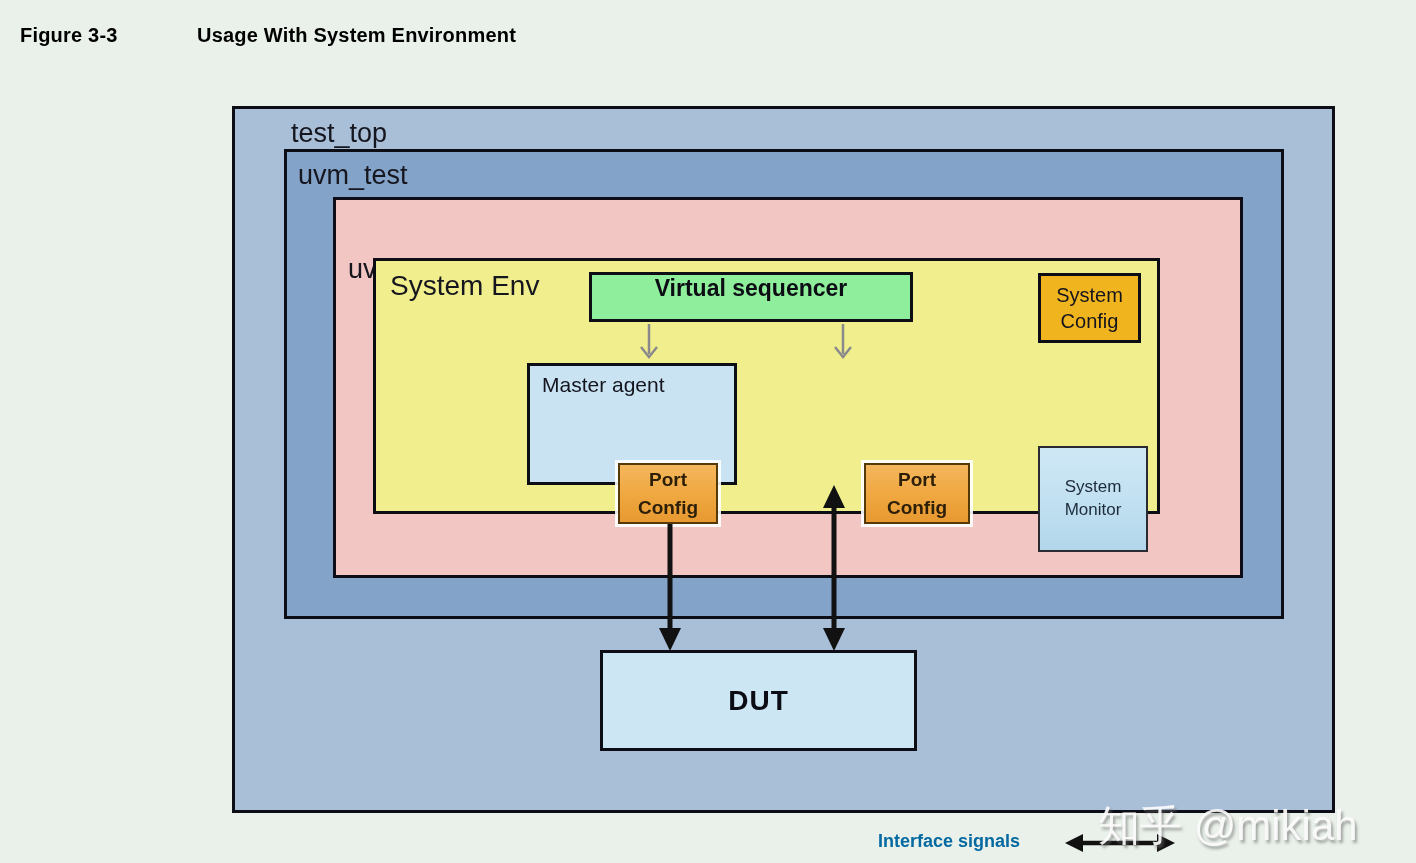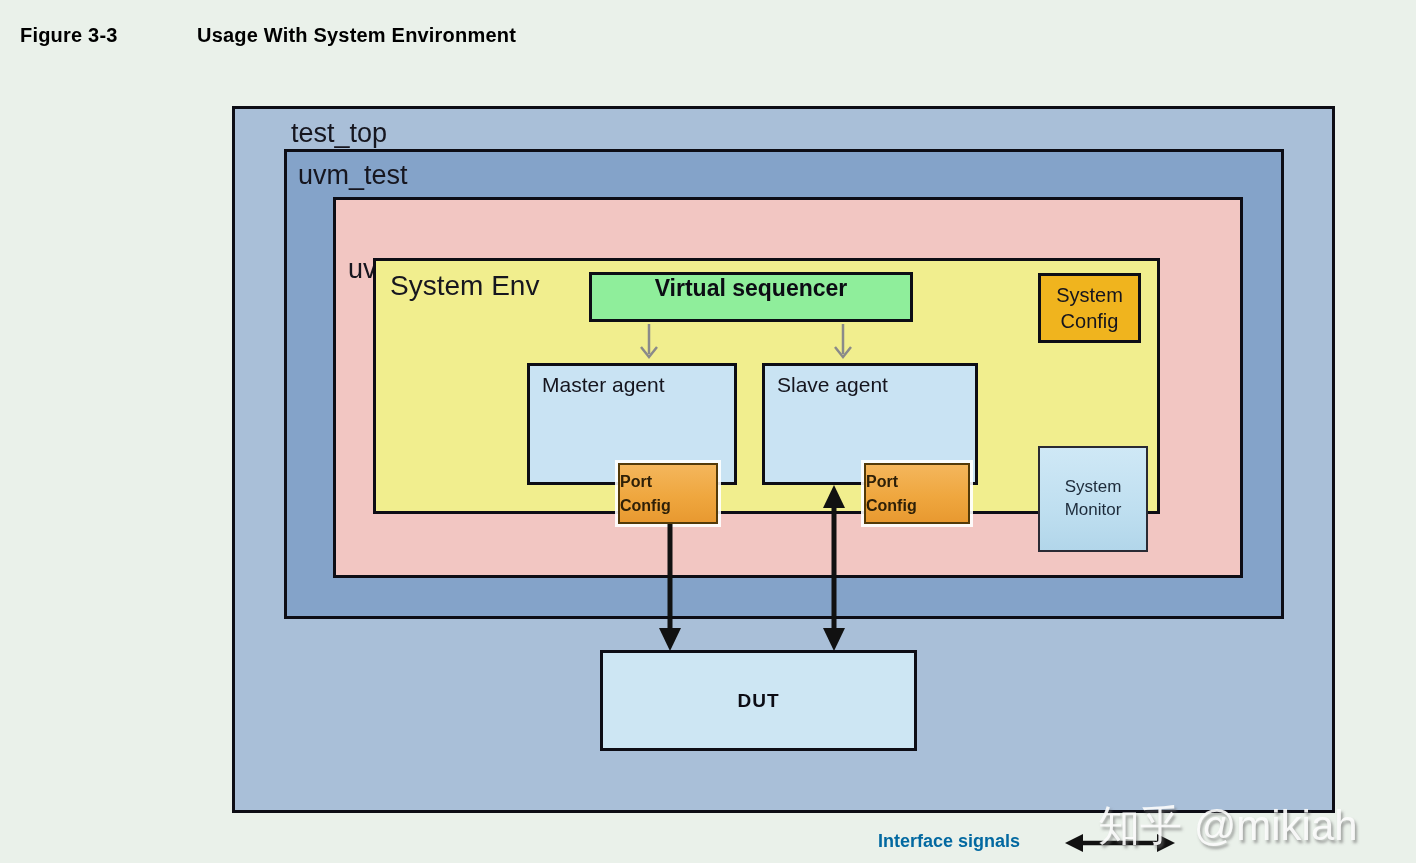--- a/index.html
+++ b/index.html
@@ -31,27 +31,27 @@
     font-size:20px;line-height:1.3;color:#15151e;}
   .agent{background:var(--agent-fill);padding:7px 0 0 12px;font-size:21px;color:#15151e;}
   .master-agent{left:527px;top:363px;width:210px;height:122px;}
   .slave-agent{left:762px;top:363px;width:216px;height:122px;}
   .system-monitor{left:1038px;top:446px;width:110px;height:106px;border:2px solid #2a2a33;
     background:linear-gradient(180deg,#cfe8f6 0%,var(--system-monitor-fill) 60%,#b2d6ea 100%);
     display:flex;flex-direction:column;align-items:center;justify-content:center;
     font-size:17px;line-height:1.35;color:#1d2b3a;}
   .port-config{border:2px solid #533a08;background:linear-gradient(180deg,#f4b65c 0%,var(--port-config-fill) 55%,#e89930 100%);
     box-shadow:0 0 0 3px rgba(255,255,255,0.9);
-    display:flex;flex-direction:column;align-items:flex-start;justify-content:center;
-    font-weight:bold;font-size:16px;line-height:1.45;color:#2e2008;z-index:6;}
+    display:flex;flex-direction:column;align-items:center;justify-content:center;
+    font-weight:bold;font-size:19px;line-height:1.45;color:#2e2008;z-index:6;}
   .port-config-master{left:618px;top:463px;width:100px;height:61px;}
   .port-config-slave{left:864px;top:463px;width:106px;height:61px;}
   .dut{left:600px;top:650px;width:317px;height:101px;background:var(--dut-fill);
     display:flex;align-items:center;justify-content:center;font-weight:bold;
-    font-size:19px;letter-spacing:1px;color:#0c0c14;}
+    font-size:28px;letter-spacing:1px;color:#0c0c14;}
   .arrows{left:0;top:0;width:1416px;height:863px;pointer-events:none;z-index:10;}
   .gray-stroke{stroke:var(--arrow-gray);stroke-width:2.5;fill:none;}
   .black-stroke{stroke:var(--arrow-black);stroke-width:5;fill:none;}
   .black-fill{fill:var(--arrow-black);stroke:none;}
   .thin-black-stroke{stroke:var(--arrow-black);stroke-width:4.5;fill:none;}
   .interface-label{left:878px;top:831px;font-weight:bold;font-size:18px;color:#0369a1;white-space:nowrap;}
   .watermark{left:1098px;top:778px;font-size:42px;color:rgba(252,252,252,0.92);
     text-shadow:2px 3px 3px rgba(105,105,105,0.6);white-space:nowrap;z-index:20;margin-top:20px;}
 </style>
 </head>
@@ -82,23 +82,20 @@
 
   <div class="box system-config">
     <span>System</span>
     <span>Config</span>
   </div>
 
   <div class="box agent master-agent">
     <span>Master agent</span>
   </div>
 
-  <div class="box agent slave-agent">
-    <span>Slave agent</span>
-  </div>
 
   <div class="abs system-monitor">
     <span>System</span>
     <span>Monitor</span>
   </div>
 
   <div class="abs port-config port-config-master">
     <span>Port</span>
     <span>Config</span>
   </div>

